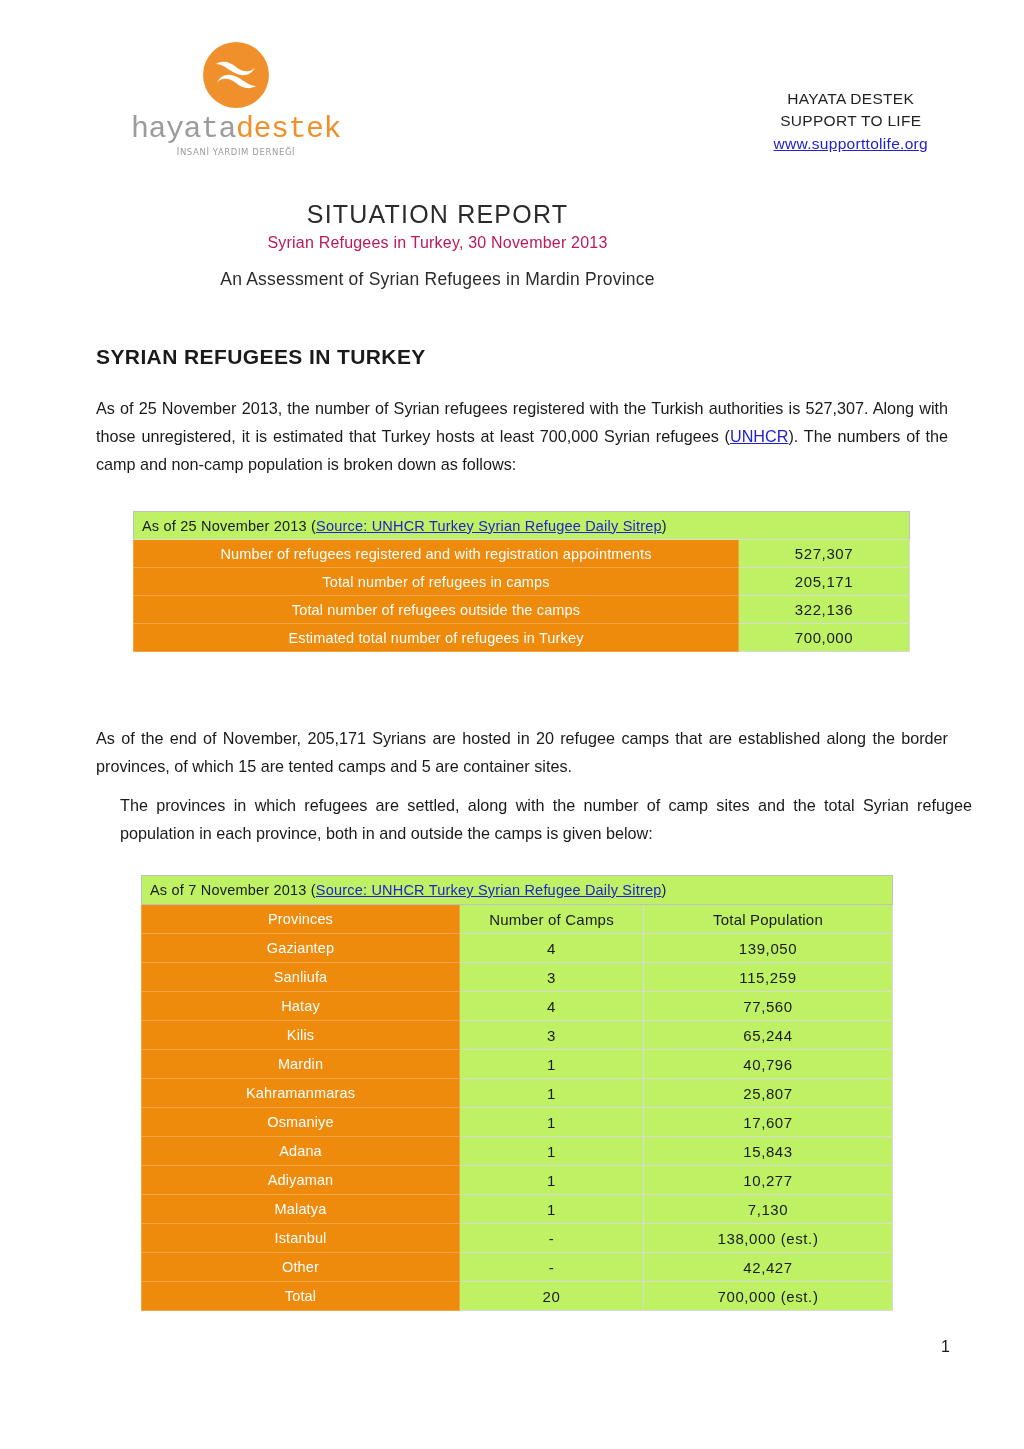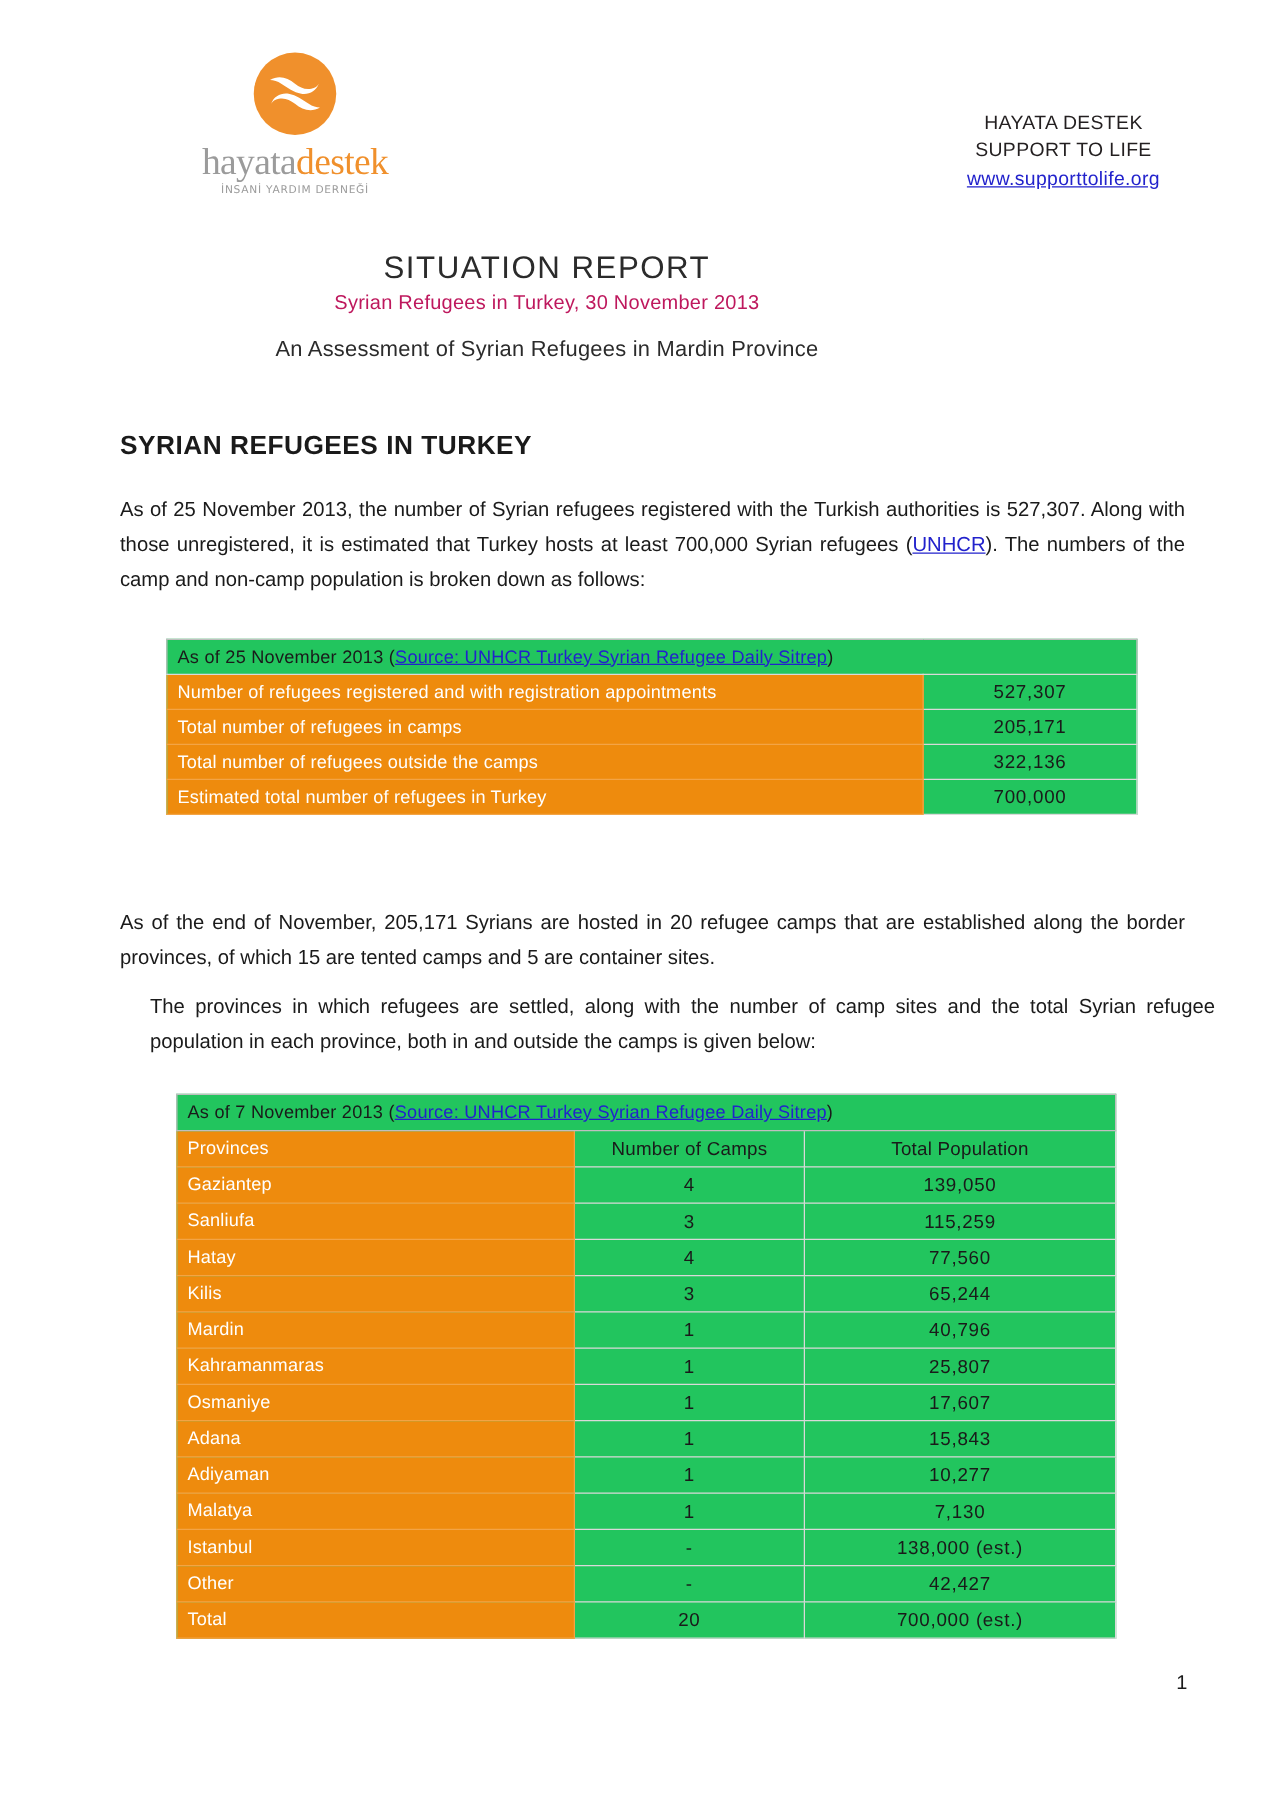--- a/index.html
+++ b/index.html
@@ -54,21 +54,21 @@
   .logo-hands {
     position: absolute;
     left: 0;
     top: 0;
   }
   .logo-word {
     margin-top: 6px;
     font-size: 30px;
     letter-spacing: -0.5px;
     line-height: 1.05;
-    font-family: Liberation Serif, serif;
+    font-family: Liberation Mono, monospace;
   }
   .logo-word .w1 { color: #9b9b9b; }
   .logo-word .w2 { color: #f0902c; }
   .logo-sub {
     margin-top: 1px;
     font-size: 8.5px;
     color: #9b9b9b;
     letter-spacing: 0.6px;
     font-family: "DejaVu Sans", sans-serif;
   }
@@ -134,21 +134,21 @@
   }
   #para-intro { top: 378px; margin-top: 16px; }
   #para-mid1  { top: 708px; }
   #para-mid2  { top: 775px; margin-left: 24px; }
 
   
   .tbl {
     position: absolute;
     border-collapse: collapse;
     font-size: 14.5px;
-    background: #22c55e;
+    background: #bef264;
     table-layout: fixed;
   }
   .tbl td {
     border: 1px solid #d9d9d9;
     padding: 0 8px;
     vertical-align: middle;
   }
   .tbl .cap-cell {
     font-size: 14.5px;
     color: #1a1a1a;
@@ -157,20 +157,21 @@
     border-left: 1px solid #bfbfbf;
     border-right: 1px solid #bfbfbf;
     border-bottom: 1px solid #d9d9d9;
     letter-spacing: 0.2px;
   }
   .tbl .orange {
     background: #ee8b0d;
     color: #ffffff;
     border-color: #f3a445;
     letter-spacing: 0.15px;
+    text-align: center;
   }
   .tbl .num {
     text-align: center;
     color: #1a1a1a;
     letter-spacing: 0.6px;
     font-size: 15px;
   }
 
   
   #table-1 {

